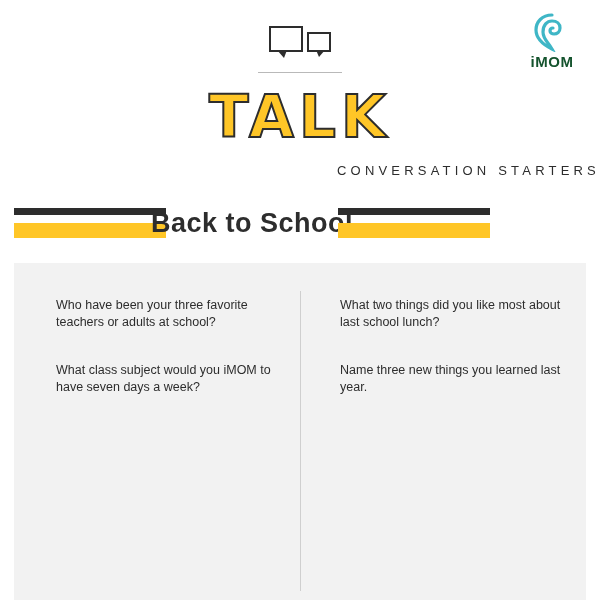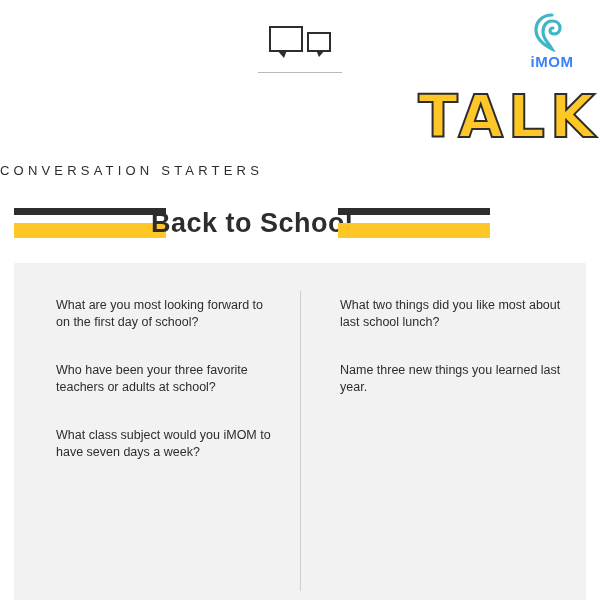--- a/index.html
+++ b/index.html
@@ -32,21 +32,21 @@
   }
   .logo-mark {
     width: 40px;
     height: 40px;
     margin: 0 auto;
     position: relative;
   }
   .logo-text {
     font-size: 15px;
     font-weight: bold;
-    color: #3b82f6;
+    color: #14532d;
     letter-spacing: 0.5px;
     margin-top: 1px;
     font-family: "Liberation Sans", sans-serif;
   }
 
   
   .bubbles {
     position: absolute;
     top: 26px;
     left: 0;
@@ -103,36 +103,36 @@
     height: 1px;
     background: #b9b9b9;
   }
 
   
   .talk-title {
     position: absolute;
     top: 88px;
     left: 0;
     right: 0;
-    text-align: right;
+    text-align: center;
     font-family: "DejaVu Sans", sans-serif;
     font-weight: bold;
     font-size: 58px;
     letter-spacing: 5px;
     color: #ffc627;
     -webkit-text-stroke: 2px #2d2d2d;
     line-height: 1;
   }
 
   .subtitle {
     position: absolute;
     top: 163px;
     left: 0;
     right: 0;
-    text-align: left;
+    text-align: right;
     font-size: 13px;
     letter-spacing: 4.2px;
     color: #2d2d2d;
     font-weight: normal;
   }
 
   
   .topic-row {
     position: absolute;
     top: 200px;
@@ -248,21 +248,20 @@
     <div class="bar bar-right">
       <div class="bar-black"></div>
       <div class="bar-yellow"></div>
     </div>
   </div>
 
   <div class="panel">
     <div class="col-divider"></div>
     <div class="columns">
       <div class="col col-left">
-        <div class="q">What are you most looking forward to on the first day of school?</div>
         <div class="q">Who have been your three favorite teachers or adults at school?</div>
         <div class="q">What class subject would you iMOM to have seven days a week?</div>
       </div>
       <div class="col col-right">
         <div class="q">What two things did you like most about last school lunch?</div>
         <div class="q">Name three new things you learned last year.</div>
       </div>
     </div>
   </div>
 

